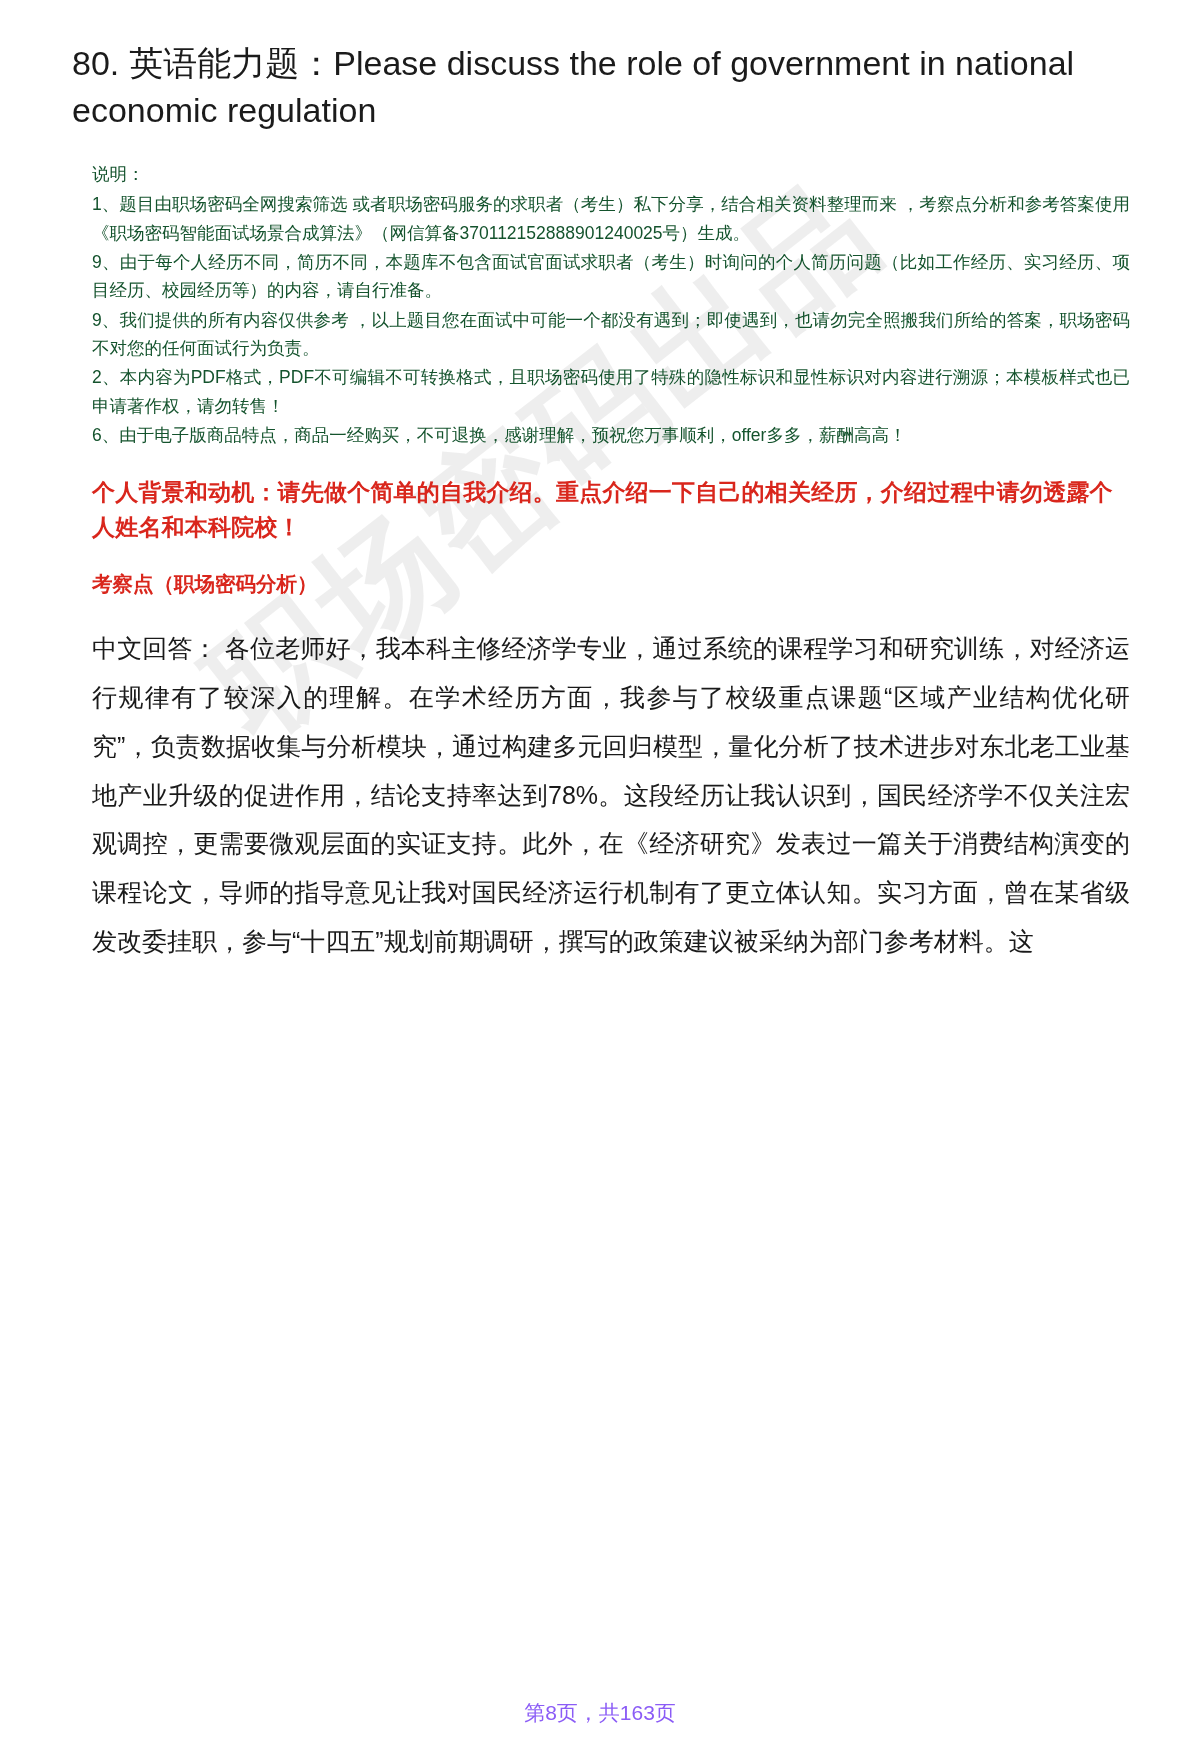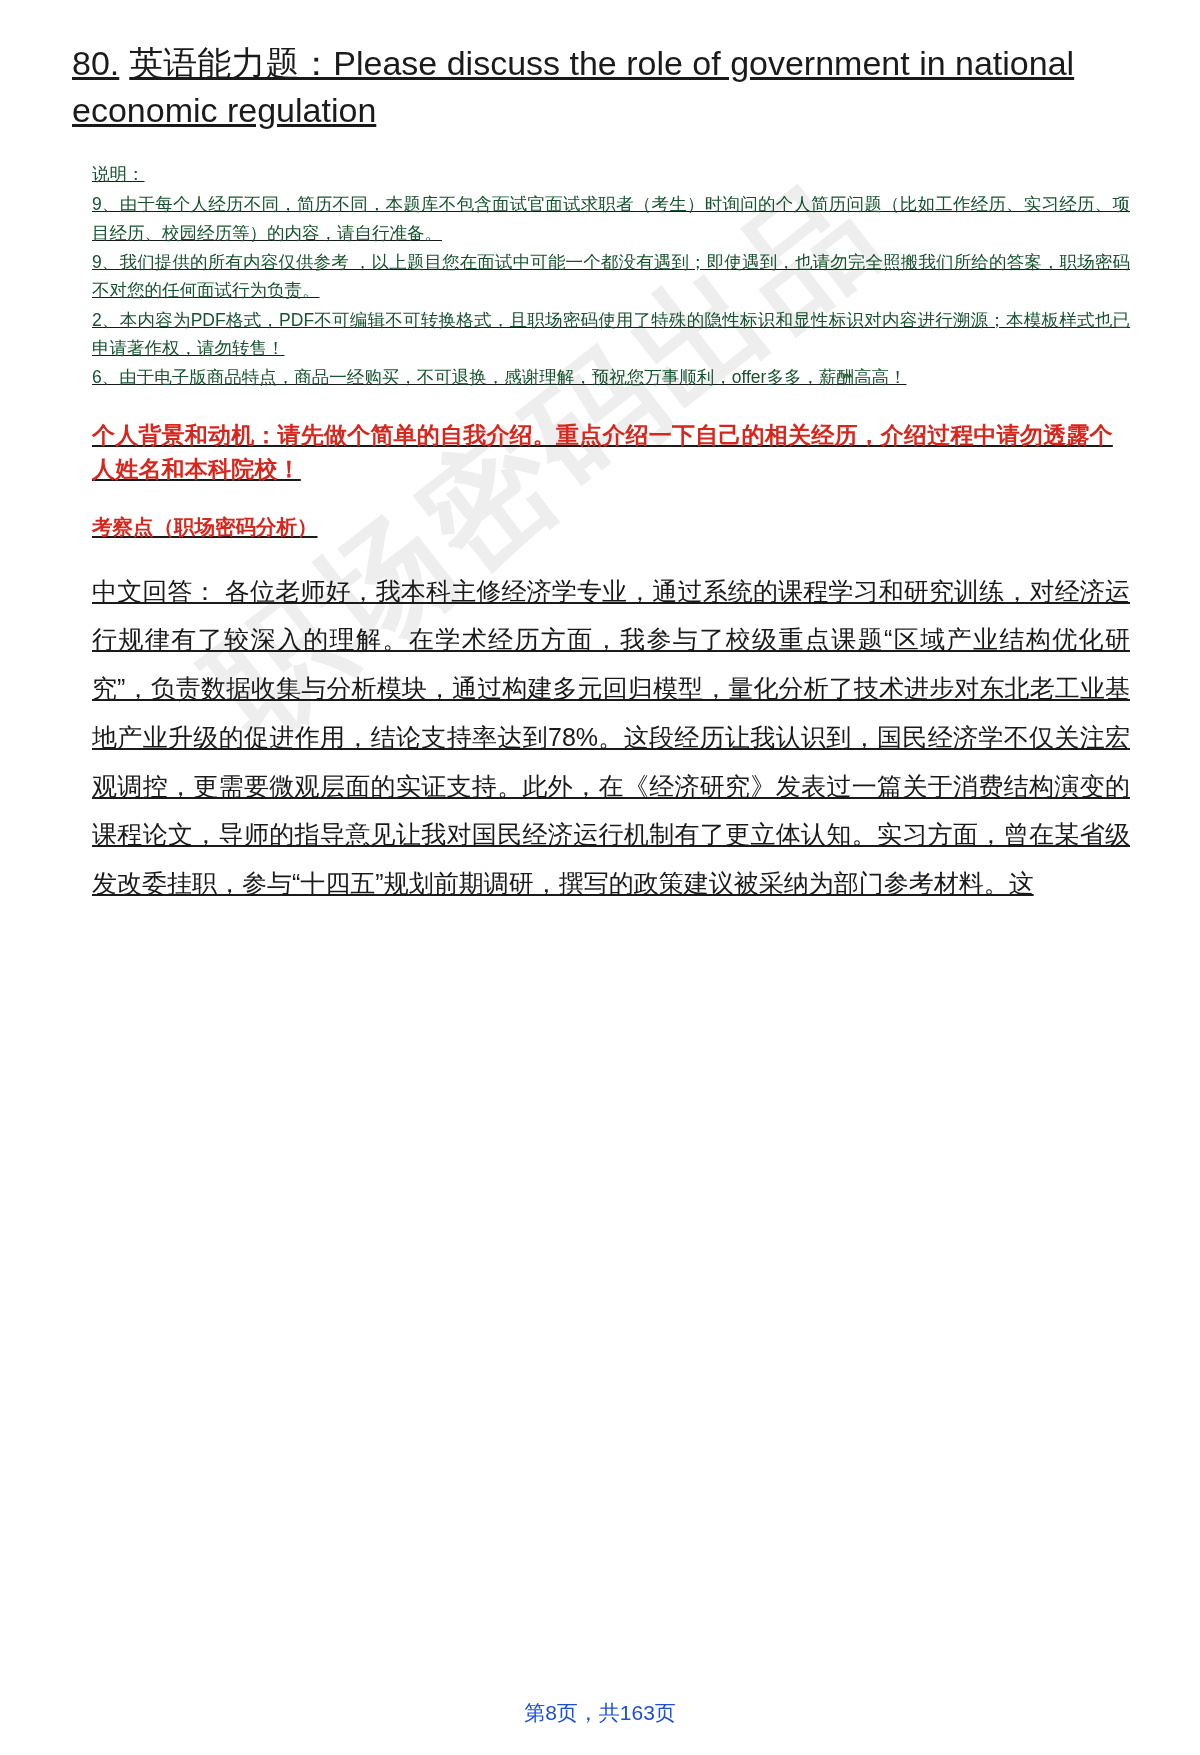--- a/index.html
+++ b/index.html
@@ -36,21 +36,20 @@
     font-size: 128px;
     line-height: 1.18;
     font-weight: 700;
     color: #4a4a4a;
     letter-spacing: 6px;
     white-space: nowrap;
   }
   .content {
     position: relative;
     z-index: 2;
-    text-decoration: underline;
   }
   h1.title {
     font-size: 34px;
     font-weight: 400;
     line-height: 1.38;
     margin: 0 0 26px 0;
     padding-left: 2px;
     text-indent: 0;
     color: #1b1b1b;
   }
@@ -101,39 +100,40 @@
     line-height: 1.95;
     text-align: justify;
   }
   .footer {
     position: absolute;
     left: 0;
     right: 0;
     bottom: 28px;
     text-align: center;
     font-size: 21px;
-    color: #1d4ed8;
+    color: #8b5cf6;
     z-index: 3;
   }
 </style>
 </head>
 <body>
 
 <div class="page">
 
   <div class="watermark">职场密码出品</div>
 
   <div class="content">
 
     <h1 class="title">
       <span class="num">80.</span><span>英语能力题：Please discuss the role of government in national economic regulation</span>
     </h1>
 
     <div class="notes">
       <p class="note-head">说明：</p>
+      <p>1、题目由职场密码全网搜索筛选 或者职场密码服务的求职者（考生）私下分享，结合相关资料整理而来 ，考察点分析和参考答案使用《职场密码智能面试场景合成算法》（网信算备370112152888901240025号）生成。</p>
       <p>9、由于每个人经历不同，简历不同，本题库不包含面试官面试求职者（考生）时询问的个人简历问题（比如工作经历、实习经历、项目经历、校园经历等）的内容，请自行准备。</p>
       <p>9、我们提供的所有内容仅供参考 ，以上题目您在面试中可能一个都没有遇到；即使遇到，也请勿完全照搬我们所给的答案，职场密码不对您的任何面试行为负责。</p>
       <p>2、本内容为PDF格式，PDF不可编辑不可转换格式，且职场密码使用了特殊的隐性标识和显性标识对内容进行溯源；本模板样式也已申请著作权，请勿转售！</p>
       <p>6、由于电子版商品特点，商品一经购买，不可退换，感谢理解，预祝您万事顺利，offer多多，薪酬高高！</p>
     </div>
 
     <p class="redhead">个人背景和动机：请先做个简单的自我介绍。重点介绍一下自己的相关经历，介绍过程中请勿透露个人姓名和本科院校！</p>
 
     <p class="redhead2">考察点（职场密码分析）</p>
 

